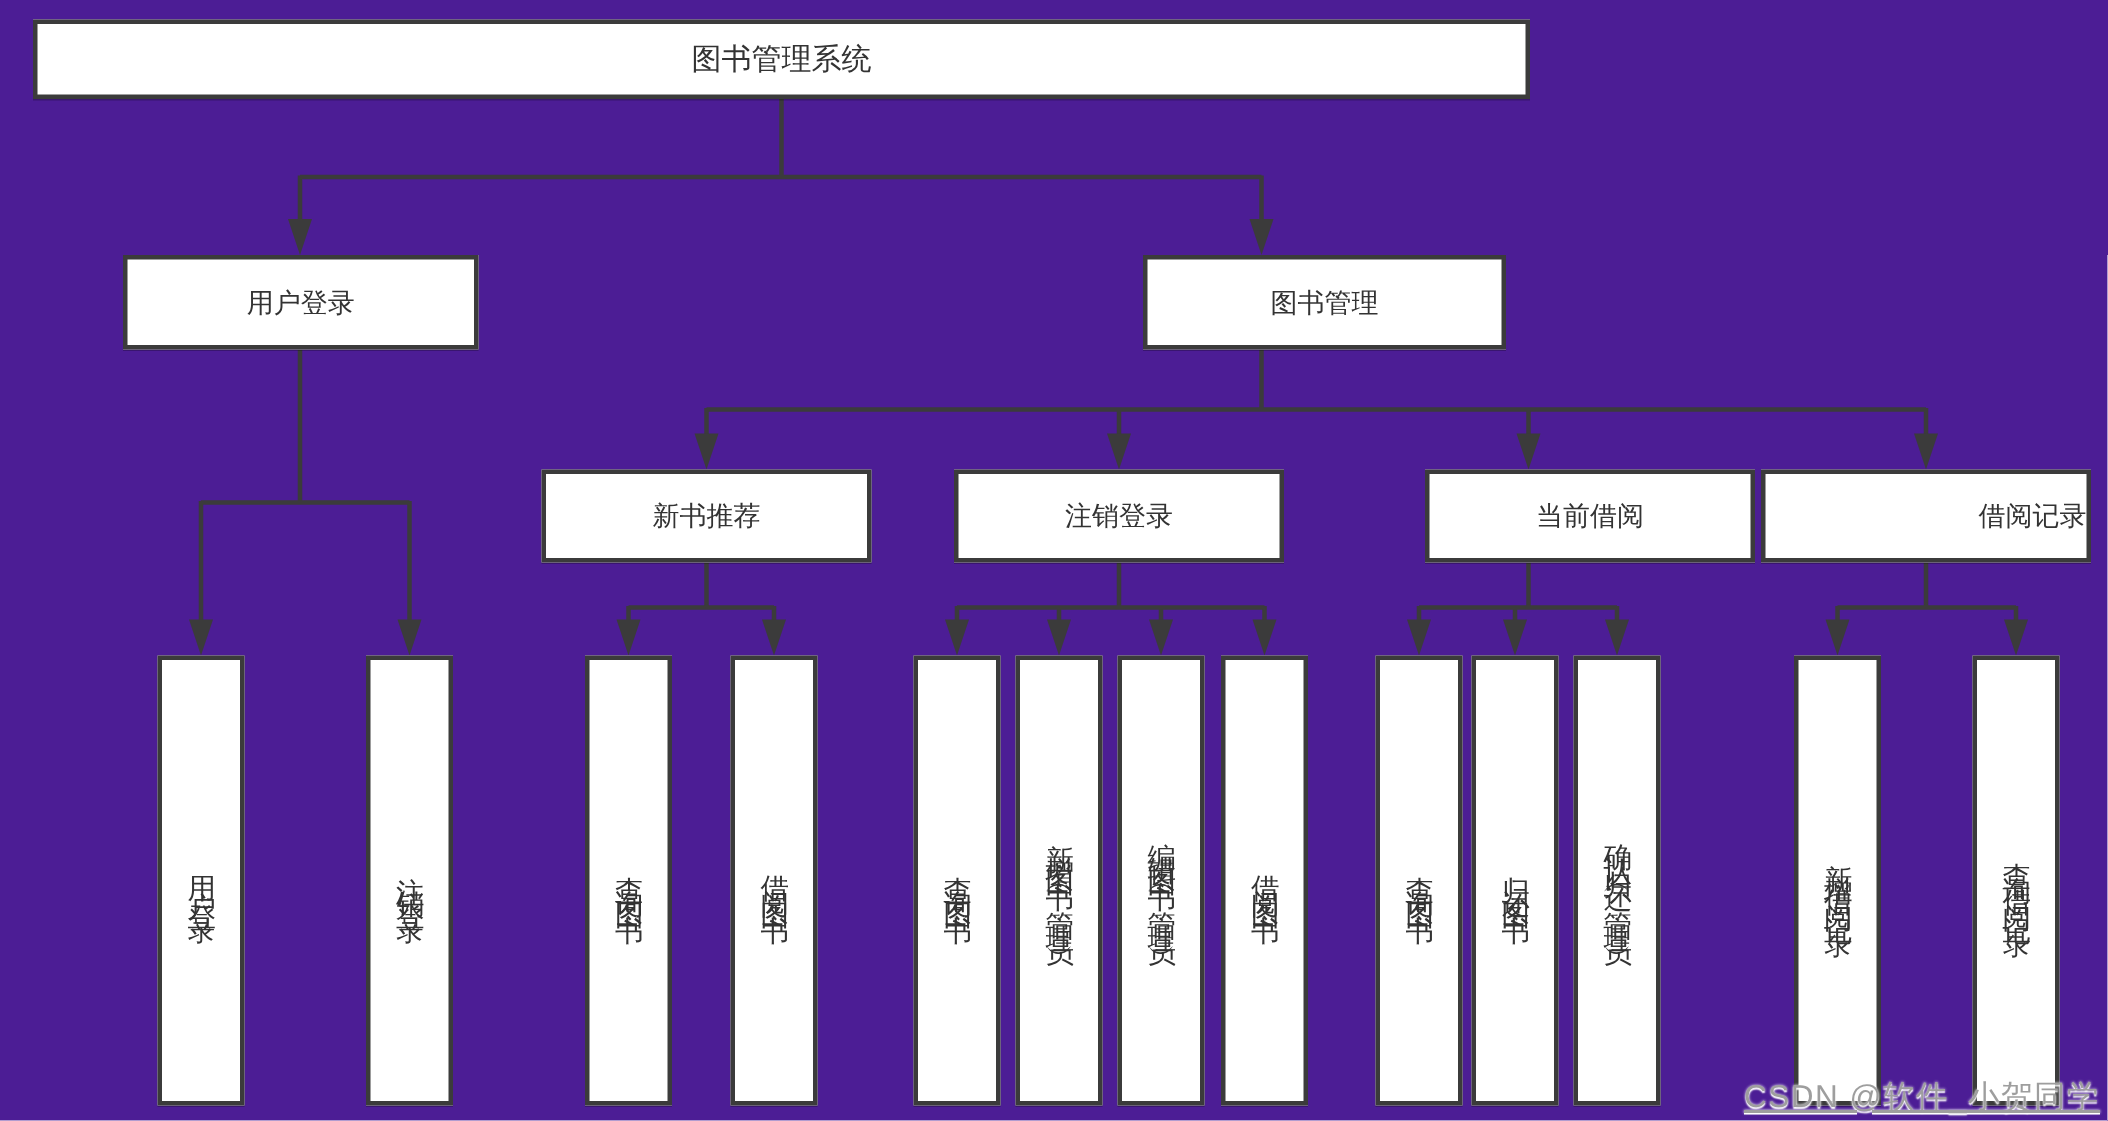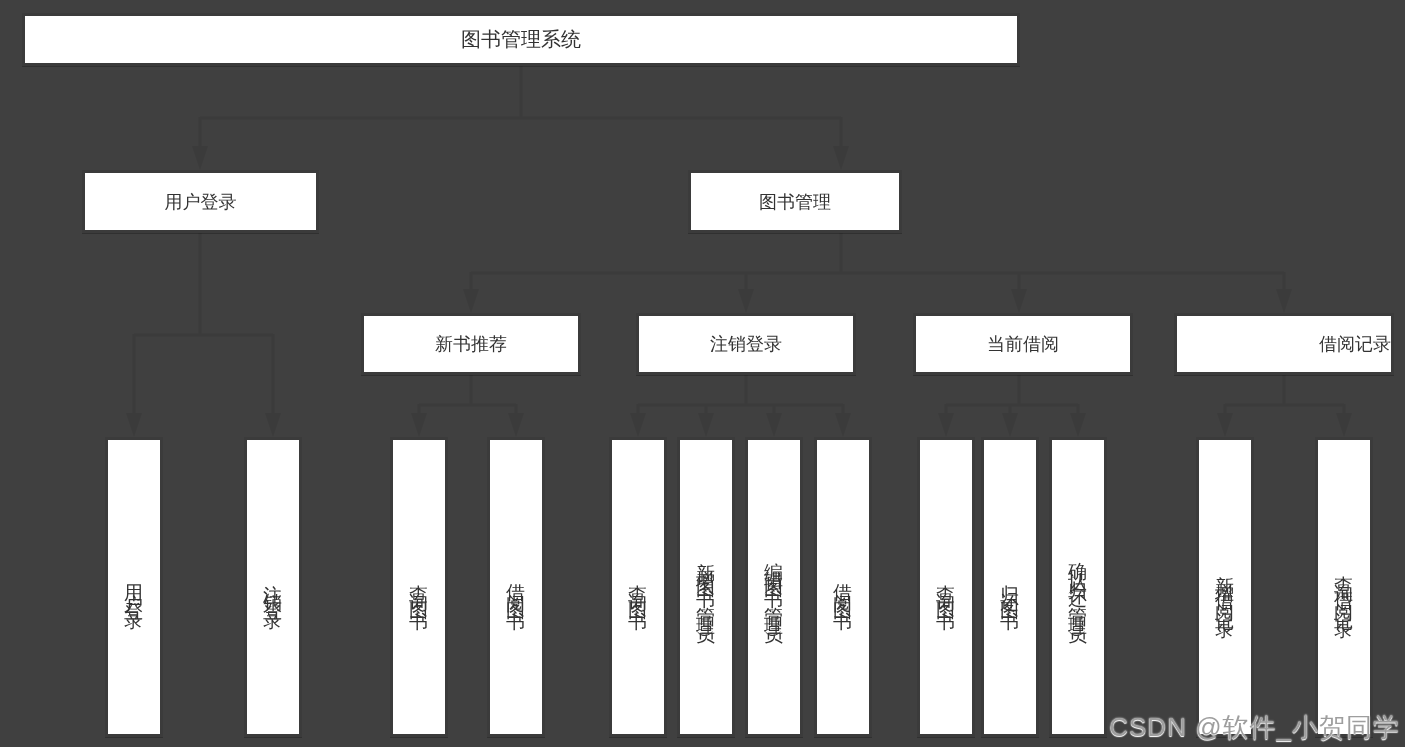--- a/index.html
+++ b/index.html
@@ -1,20 +1,20 @@
 <!DOCTYPE html>
 <html><head>
 <meta charset="utf-8">
 <style>
   html, body { margin: 0; padding: 0; background: #ffffff; }
   #stage {
     position: relative;
     width: 1405px;
     height: 747px;
-    background: #404040;
+    background: #4c1d95;
     font-family: "Liberation Sans", sans-serif;
     overflow: hidden;
   }
   #connectors {
     position: absolute;
     left: 0; top: 0;
     width: 1405px; height: 747px;
     z-index: 1;
   }
   .node {
@@ -26,25 +26,25 @@
     align-items: center;
     justify-content: center;
     color: #333333;
     z-index: 2;
     box-shadow: 0 1px 0 rgba(0,0,0,0.25);
   }
   .node .lbl { white-space: nowrap; }
   .root-node  { left: 22px;  top: 13px;  width: 998px; height: 53px; font-size: 20px; }
   .lvl2       { top: 170px; height: 63px; font-size: 18px; }
   .n-user-login { left: 82px;  width: 237px; }
-  .n-book-mgmt  { left: 688px; width: 214px; }
+  .n-book-mgmt  { left: 762px; width: 242px; }
   .lvl3       { top: 313px; height: 62px; font-size: 18px; }
   .n-new-book   { left: 361px;  width: 220px; }
   .n-borrowing  { left: 636px;  width: 220px; }
-  .n-current    { left: 913px;  width: 220px; }
+  .n-current    { left: 950px;  width: 220px; }
   .n-records    { left: 1174px; width: 220px; justify-content: flex-end; }
   .leaf {
     top: 437px; width: 58px; height: 300px; font-size: 19px;
   }
   .leaf .lbl {
     writing-mode: vertical-rl;
     text-orientation: upright;
     letter-spacing: 9px;
     line-height: 1;
     white-space: nowrap;
@@ -52,26 +52,27 @@
   .x1  { left: 105px; }  .x2  { left: 244px; }
   .x3  { left: 390px; }  .x4  { left: 487px; }
   .x5  { left: 609px; }  .x6  { left: 677px; }
   .x7  { left: 745px; }  .x8  { left: 814px; }
   .x9  { left: 917px; }  .x10 { left: 981px; } .x11 { left: 1049px; }
   .x12 { left: 1196px; } .x13 { left: 1315px; }
   #watermark {
     position: absolute;
     right: 5px;
     bottom: 2px;
-    font-size: 26px;
+    font-size: 21px;
     color: #9e9e9e;
     letter-spacing: 1px;
     z-index: 5;
     text-shadow: 0 0 2px #ffffff, 0 1px 1px #ffffff;
     white-space: nowrap;
+    text-decoration: underline;
   }
 </style>
 </head>
 <body>
 
 <div id="stage">
 
   <svg id="connectors" viewBox="0 0 1405 747" xmlns="http://www.w3.org/2000/svg">
     <g stroke="#3b3b3b" stroke-width="3" fill="none">
 

